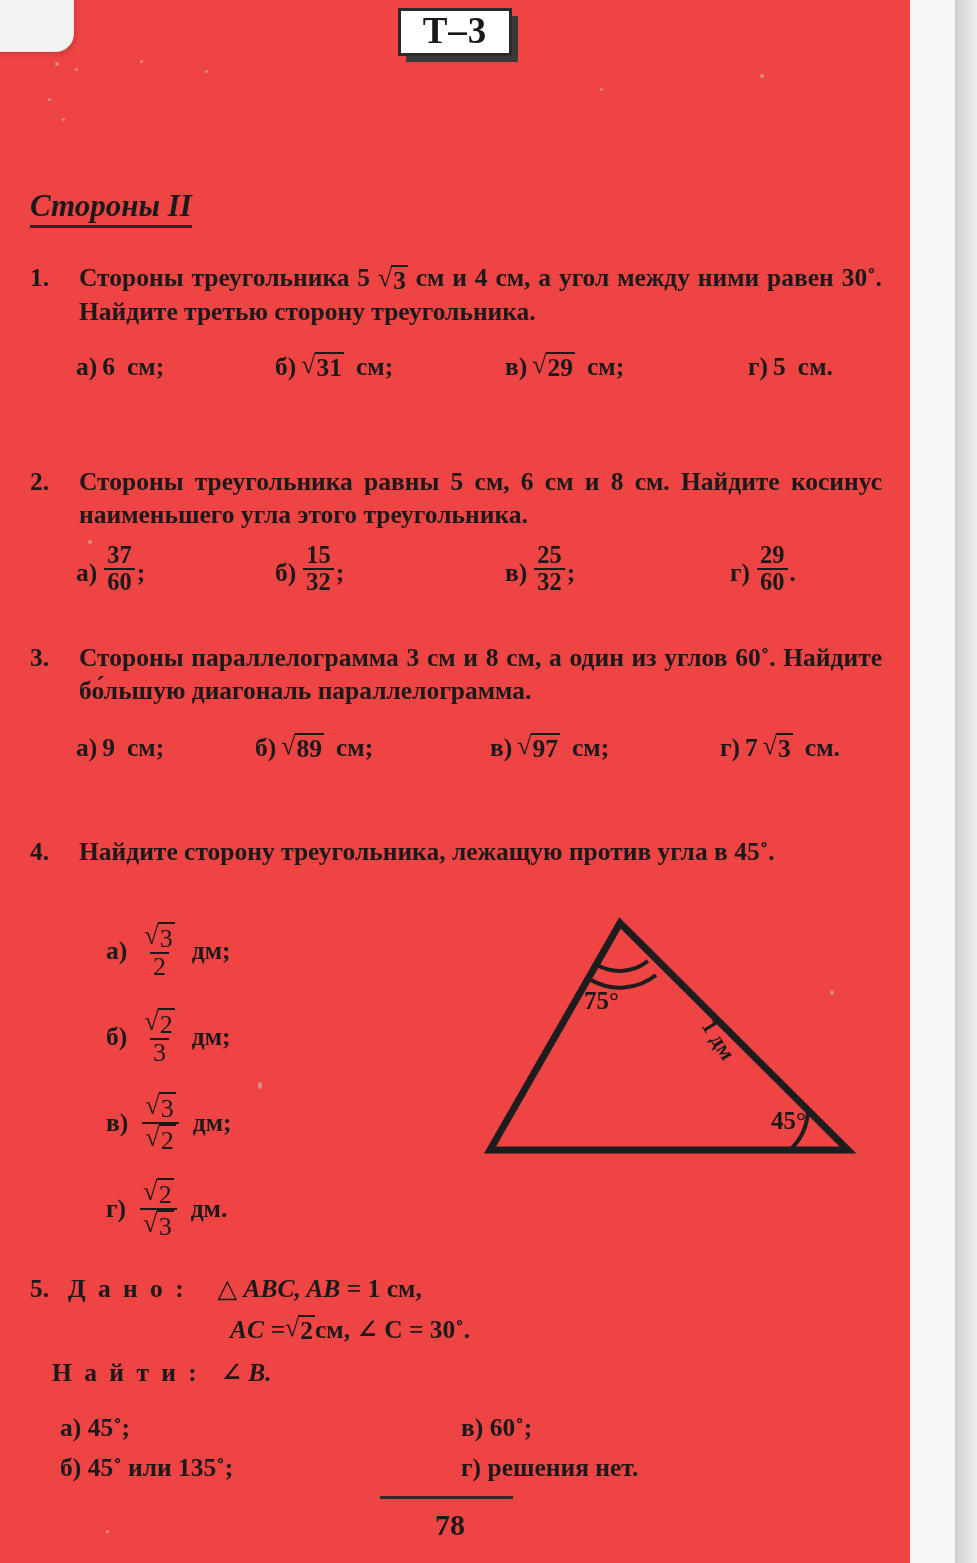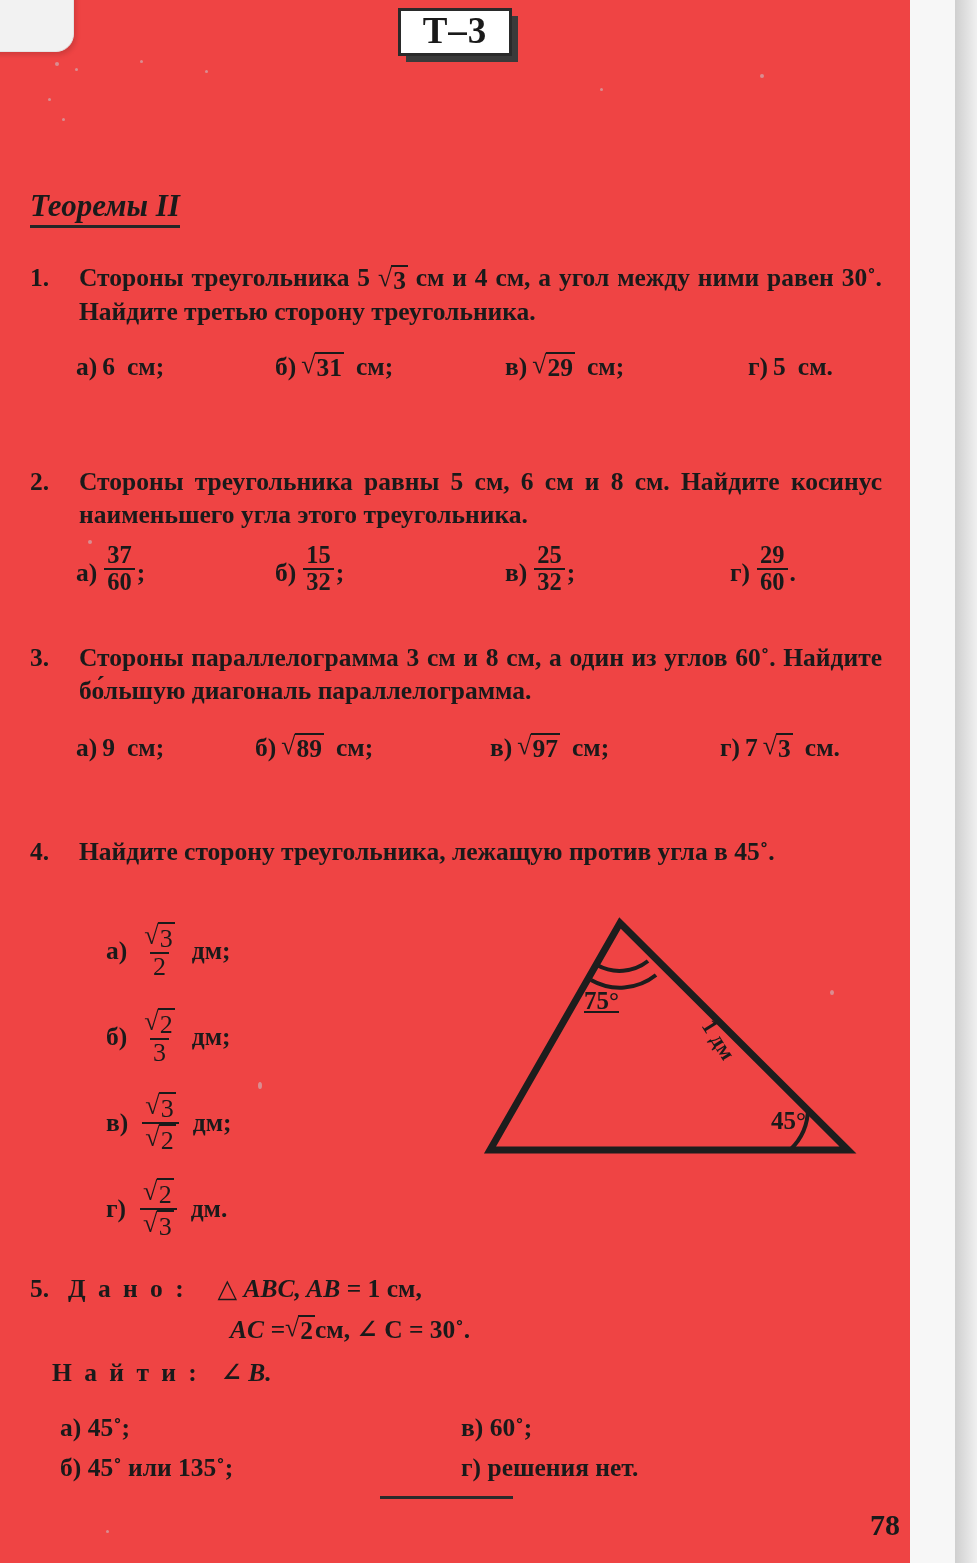--- a/index.html
+++ b/index.html
@@ -121,21 +121,21 @@
   .p5-line{
     font-weight:bold;font-size:25.5px;line-height:1.42;
     white-space:nowrap;position:absolute;
   }
 
   
   .footer-rule{
     position:absolute;left:380px;top:1496px;width:133px;height:3px;background:#2b2b2b;
   }
   .page-num{
-    position:absolute;left:0;width:900px;top:1508px;text-align:right;
+    position:absolute;left:0;width:900px;top:1508px;text-align:center;
     font-weight:bold;font-size:30px;
   }
 </style>
 </head>
 <body>
 
 <div id="page">
 
   <div class="margin-strip"></div>
   <div class="edge-shadow"></div>
@@ -157,21 +157,21 @@
     <div class="speck" style="left:88px;top:540px;width:4px;height:4px;"></div>
     <div class="speck" style="left:106px;top:1530px;width:3px;height:3px;"></div>
 
     <div class="code-box-wrap">
       <div class="code-box">
         <span class="code-text">Т–3</span>
       </div>
     </div>
 
 
-    <div class="variant">Теоремы II</div>
+    <div class="variant">Стороны II</div>
 
     <div class="problem" style="top:258px;">
       <div class="p-body">
         <span class="p-num">1.</span>
         <p><span>Стороны треугольника 5</span>&nbsp;<span class="rad">
               <span class="sign">√</span>
               <span class="body">3</span>
             </span><span> см и 4 см, а угол между ними равен 30˚. Найдите третью сторону треугольника.</span></p>
       </div>
       <div class="answers" style="margin-top:24px;">
@@ -348,21 +348,21 @@
 
     <div class="figure" style="left:460px;top:895px;width:420px;height:280px;">
       <svg width="420" height="280" viewBox="0 0 420 280">
         <polygon points="160,28 30,255 388,255" fill="none" stroke="#1d1d1d" stroke-width="7" stroke-linejoin="miter"></polygon>
 
         <path d="M 137,70 A 46,46 0 0 0 188,66" fill="none" stroke="#1d1d1d" stroke-width="4"></path>
         <path d="M 131,85 A 58,58 0 0 0 196,80" fill="none" stroke="#1d1d1d" stroke-width="4"></path>
 
         <path d="M 330,255 A 58,58 0 0 0 348,213" fill="none" stroke="#1d1d1d" stroke-width="4"></path>
       </svg>
-      <div style="position:absolute;left:124px;top:92px;font-weight:bold;font-size:25px;text-decoration:underline;">75°</div>
+      <div style="position:absolute;left:124px;top:92px;font-weight:bold;font-size:25px;">75°</div>
       <div style="position:absolute;left:275px;top:212px;font-weight:bold;font-size:25px;margin-left:36px;">45°</div>
       <div style="position:absolute;left:258px;top:120px;font-weight:bold;font-size:22px;transform:rotate(58deg);transform-origin:left top;">1 дм</div>
     </div>
 
     <div style="position:absolute;left:30px;top:1272px;width:855px;">
       <div style="position:relative;font-weight:bold;font-size:25.5px;line-height:1.30;">
         <span style="position:absolute;left:0;top:0;">5.</span>
         <div style="padding-left:38px;white-space:nowrap;">
           <span class="sp">Д а н о :</span>
           <span style="display:inline-block;width:18px;"></span>

